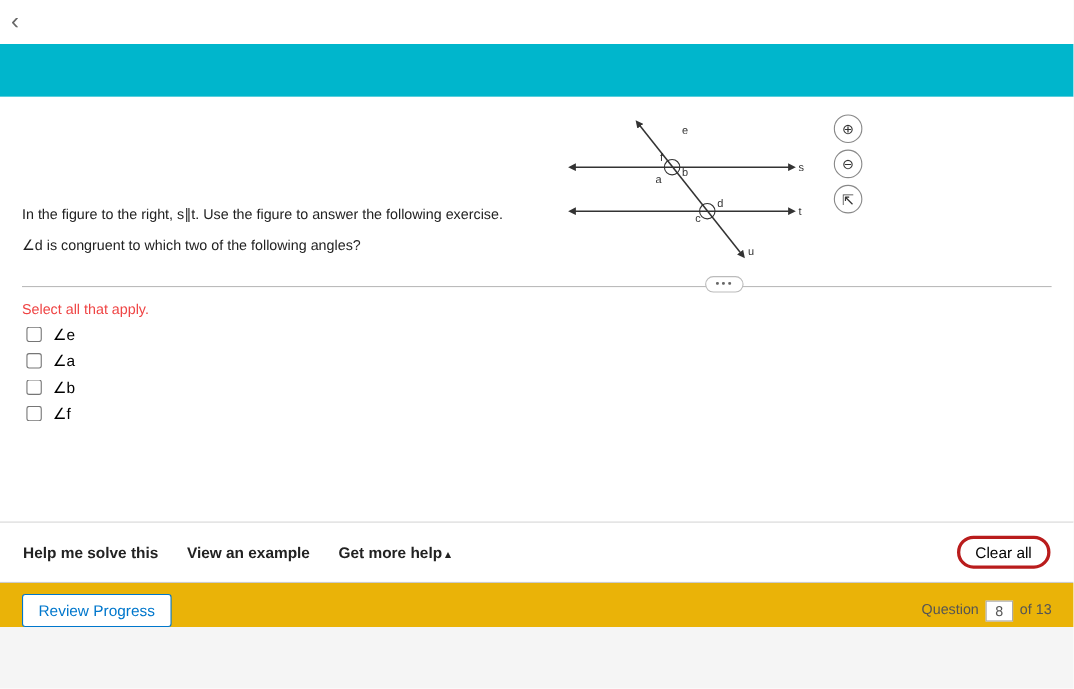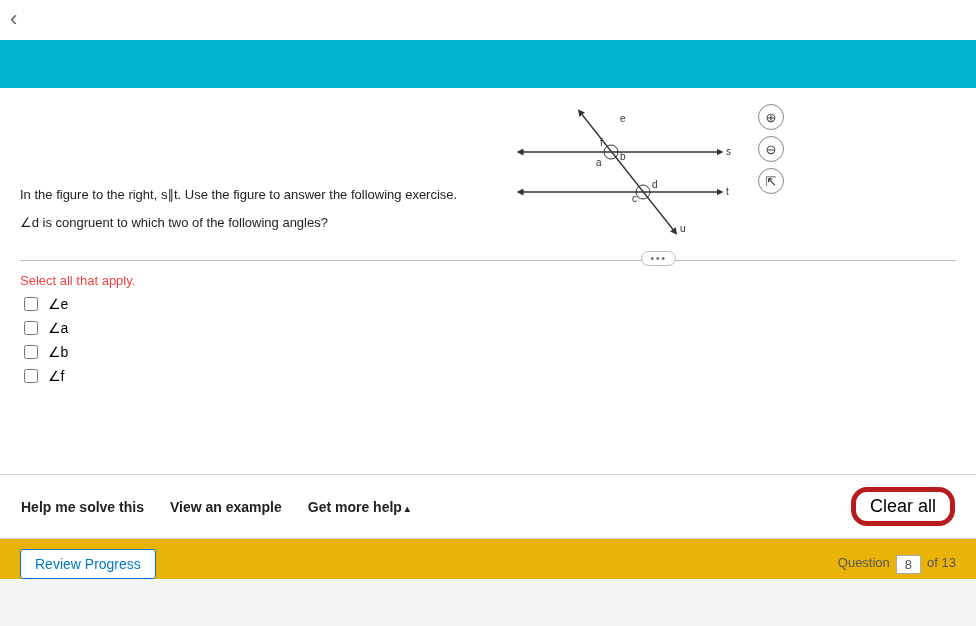--- a/index.html
+++ b/index.html
@@ -133,25 +133,25 @@
     font-weight: bold;
     margin-right: 26px;
     cursor: pointer;
   }
   .help-link.dropdown::after {
     content: " ▴";
     font-size: 10px;
   }
   .clear-all {
     margin-left: auto;
-    border: 5px solid #b91c1c;
+    border: 3px solid #b91c1c;
     border-radius: 16px;
     padding: 4px 14px;
     background: #fff;
-    font-size: 18px;
+    font-size: 14px;
     cursor: pointer;
   }
   .footer {
     display: flex;
     align-items: center;
     padding: 10px 20px 0 20px;
     background: #eab308;
   }
   .review-btn {
     border: 1px solid #0077cc;

